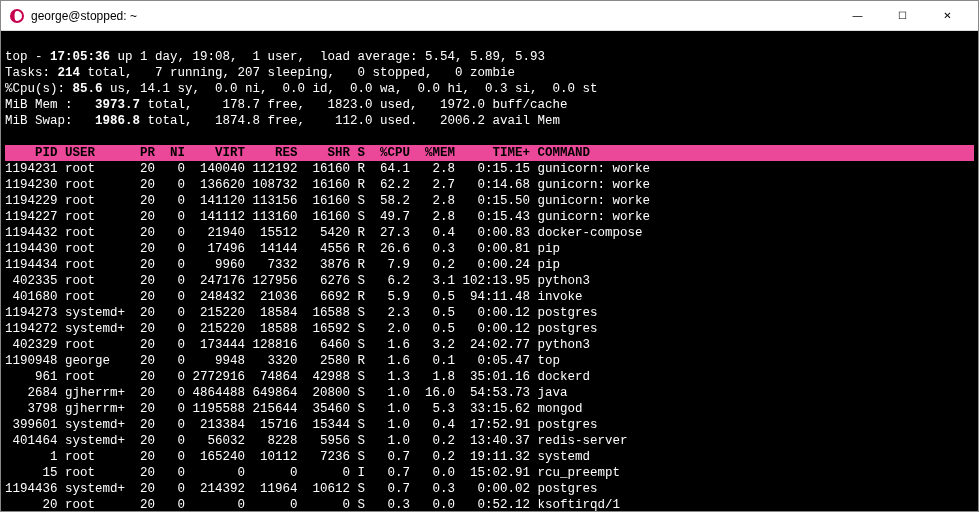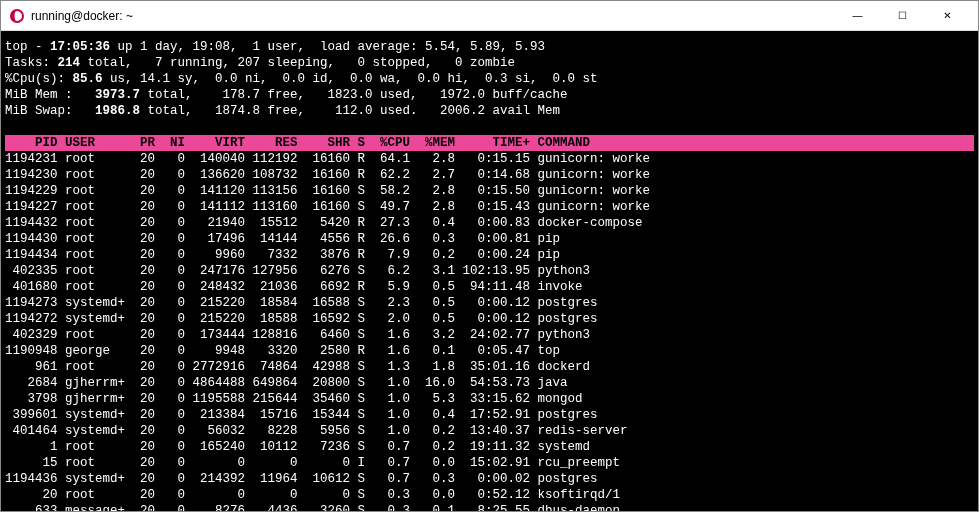--- a/index.html
+++ b/index.html
@@ -53,21 +53,21 @@
     color: #000;
     cursor: default;
   }
   .terminal {
     flex: 1;
     background: #000000;
     color: #ffffff;
     font-family: Consolas, "Courier New", monospace;
     font-size: 12.5px;
     line-height: 16px;
-    padding: 8px 4px;
+    padding: 18px 4px;
     white-space: pre;
     overflow: hidden;
   }
   .hdr-row {
     background: #ec4899;
     color: #000000;
     font-weight: bold;
     display: inline-block;
     width: 100%;
   }
@@ -77,21 +77,21 @@
 <body>
 
 <div class="window">
   <div class="titlebar">
     <div class="titlebar-icon">
       <svg width="16" height="16" viewBox="0 0 16 16">
           <circle cx="8" cy="8" r="7" fill="#c6004f"></circle>
           <path d="M8 3 a5 5 0 0 1 0 10 a2.5 5 0 0 1 0 -10" fill="#fff"></path>
         </svg>
     </div>
-    <div class="titlebar-title">running@docker: ~</div>
+    <div class="titlebar-title">george@stopped: ~</div>
     <div class="titlebar-controls">
       <div class="titlebar-btn">—</div>
       <div class="titlebar-btn">☐</div>
       <div class="titlebar-btn close">✕</div>
     </div>
   </div>
   <div class="terminal" id="terminal"><div>top - <span class="bold">17:05:36</span> up 1 day, 19:08,  1 user,  load average: 5.54, 5.89, 5.93</div><div>Tasks: <span class="bold">214</span> total,   7 running, 207 sleeping,   0 stopped,   0 zombie</div><div>%Cpu(s): <span class="bold">85.6</span> us, 14.1 sy,  0.0 ni,  0.0 id,  0.0 wa,  0.0 hi,  0.3 si,  0.0 st</div><div>MiB Mem :   <span class="bold">3973.7</span> total,    178.7 free,   1823.0 used,   1972.0 buff/cache</div><div>MiB Swap:   <span class="bold">1986.8</span> total,   1874.8 free,    112.0 used.   2006.2 avail Mem </div><div> </div><div class="hdr-row">    PID USER      PR  NI    VIRT    RES    SHR S  %CPU  %MEM     TIME+ COMMAND                                                    </div><div>1194231 root      20   0  140040 112192  16160 R  64.1   2.8   0:15.15 gunicorn: worke</div><div>1194230 root      20   0  136620 108732  16160 R  62.2   2.7   0:14.68 gunicorn: worke</div><div>1194229 root      20   0  141120 113156  16160 S  58.2   2.8   0:15.50 gunicorn: worke</div><div>1194227 root      20   0  141112 113160  16160 S  49.7   2.8   0:15.43 gunicorn: worke</div><div>1194432 root      20   0   21940  15512   5420 R  27.3   0.4   0:00.83 docker-compose</div><div>1194430 root      20   0   17496  14144   4556 R  26.6   0.3   0:00.81 pip</div><div>1194434 root      20   0    9960   7332   3876 R   7.9   0.2   0:00.24 pip</div><div> 402335 root      20   0  247176 127956   6276 S   6.2   3.1 102:13.95 python3</div><div> 401680 root      20   0  248432  21036   6692 R   5.9   0.5  94:11.48 invoke</div><div>1194273 systemd+  20   0  215220  18584  16588 S   2.3   0.5   0:00.12 postgres</div><div>1194272 systemd+  20   0  215220  18588  16592 S   2.0   0.5   0:00.12 postgres</div><div> 402329 root      20   0  173444 128816   6460 S   1.6   3.2  24:02.77 python3</div><div>1190948 george    20   0    9948   3320   2580 R   1.6   0.1   0:05.47 top</div><div>    961 root      20   0 2772916  74864  42988 S   1.3   1.8  35:01.16 dockerd</div><div>   2684 gjherrm+  20   0 4864488 649864  20800 S   1.0  16.0  54:53.73 java</div><div>   3798 gjherrm+  20   0 1195588 215644  35460 S   1.0   5.3  33:15.62 mongod</div><div> 399601 systemd+  20   0  213384  15716  15344 S   1.0   0.4  17:52.91 postgres</div><div> 401464 systemd+  20   0   56032   8228   5956 S   1.0   0.2  13:40.37 redis-server</div><div>      1 root      20   0  165240  10112   7236 S   0.7   0.2  19:11.32 systemd</div><div>     15 root      20   0       0      0      0 I   0.7   0.0  15:02.91 rcu_preempt</div><div>1194436 systemd+  20   0  214392  11964  10612 S   0.7   0.3   0:00.02 postgres</div><div>     20 root      20   0       0      0      0 S   0.3   0.0   0:52.12 ksoftirqd/1</div><div>    633 message+  20   0    8276   4436   3260 S   0.3   0.1   8:25.55 dbus-daemon</div></div>
 </div>
 
 </body></html>

